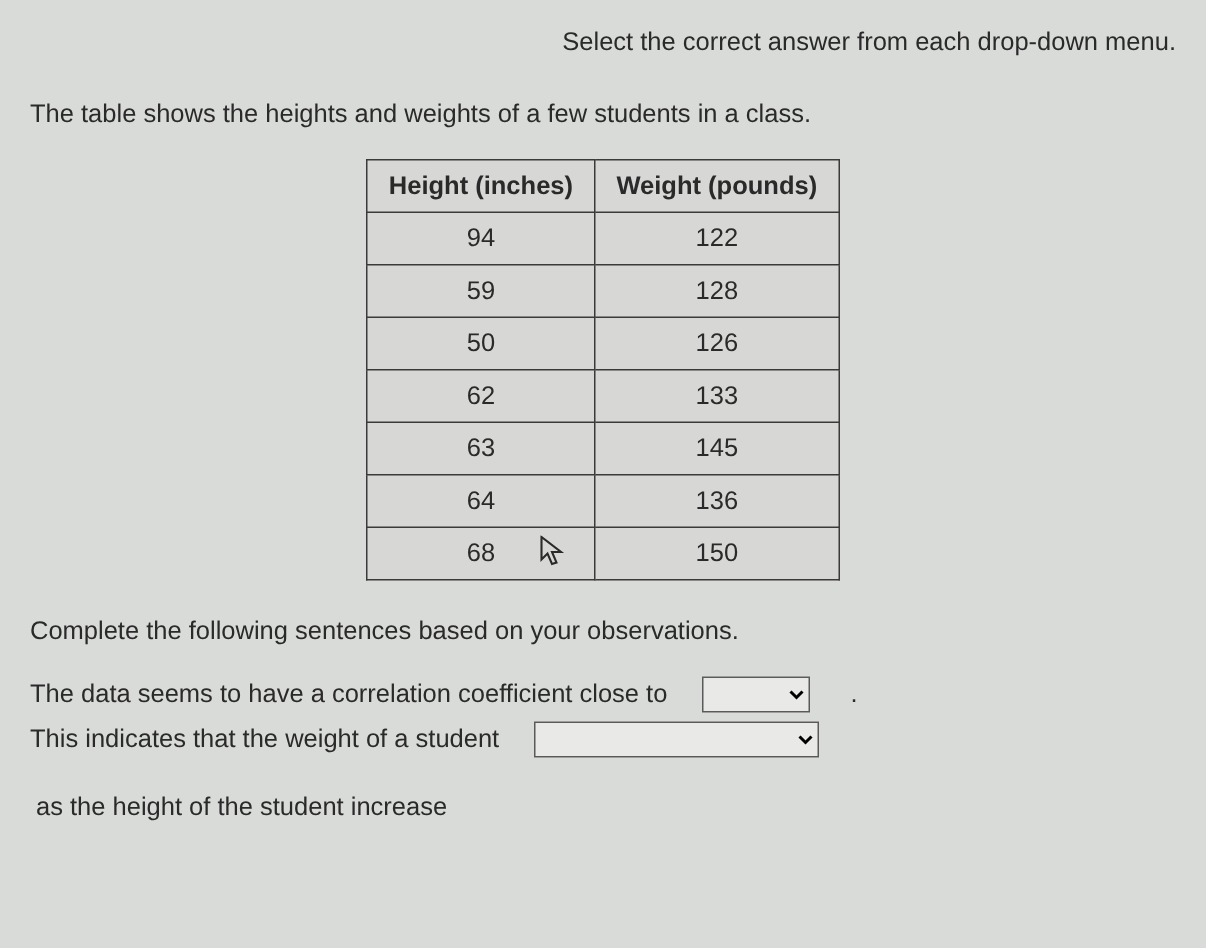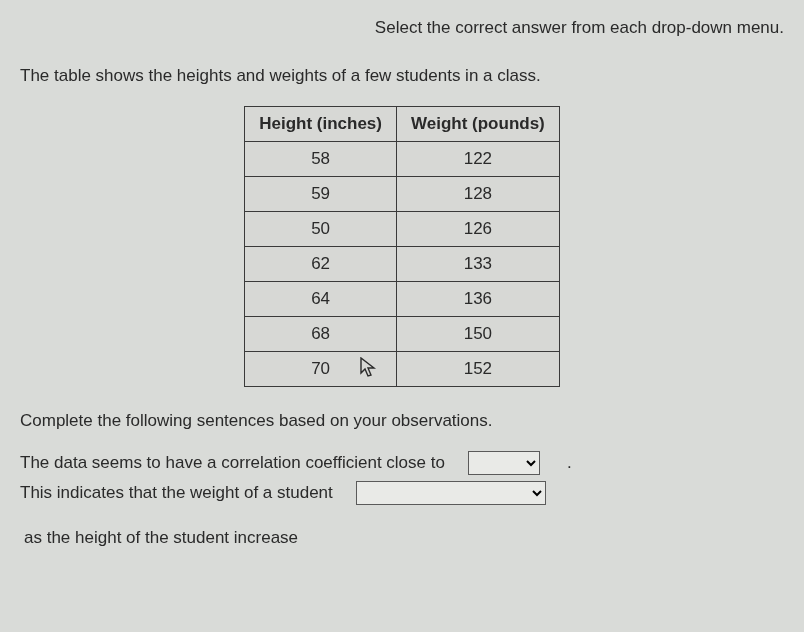--- a/index.html
+++ b/index.html
@@ -66,46 +66,46 @@
 <div class="tblwrap">
   <table>
     <thead>
       <tr>
         <th>Height (inches)</th>
         <th>Weight (pounds)</th>
       </tr>
     </thead>
     <tbody>
       <tr>
-          <td>58</td>
+          <td>94</td>
           <td>122</td>
         </tr>
       <tr>
           <td>59</td>
           <td>128</td>
         </tr>
       <tr>
           <td>50</td>
           <td>126</td>
         </tr>
       <tr>
           <td>62</td>
           <td>133</td>
         </tr>
       <tr>
+          <td>63</td>
+          <td>145</td>
+        </tr>
+      <tr>
           <td>64</td>
           <td>136</td>
         </tr>
       <tr>
           <td>68</td>
           <td>150</td>
-        </tr>
-      <tr>
-          <td>70</td>
-          <td>152</td>
         </tr>
     </tbody>
   </table>
   <svg class="cursor" width="18" height="22" viewBox="0 0 18 22">
     <path d="M1 1 L1 16 L5 12 L8 19 L11 18 L8 11 L14 11 Z" fill="none" stroke="#2a2a2a" stroke-width="1.4"></path>
   </svg>
 </div>
 
 <div class="complete">Complete the following sentences based on your observations.</div>
 

